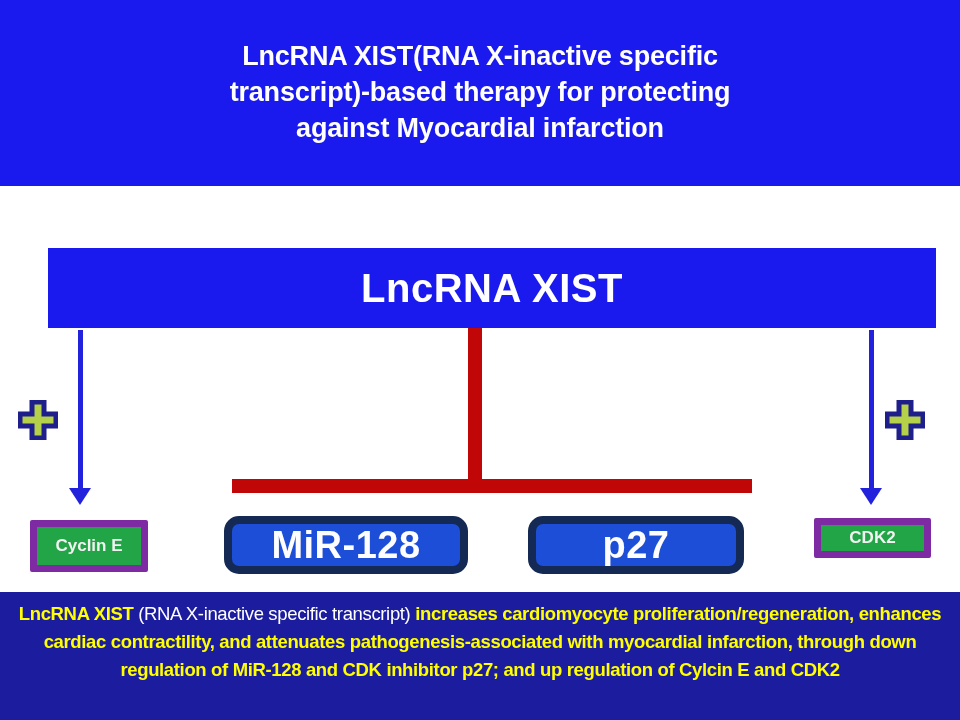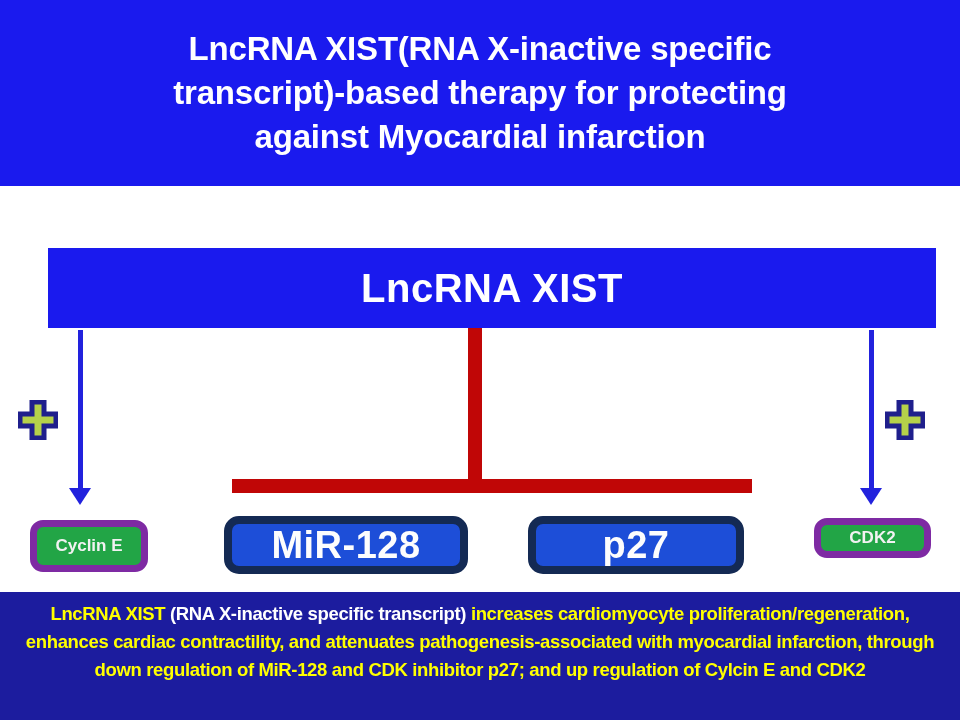--- a/index.html
+++ b/index.html
@@ -23,21 +23,21 @@
     width: 960px; height: 186px;
     background: #1a1aee;
     display: flex;
     align-items: center;
     justify-content: center;
     box-sizing: border-box;
     padding: 0 60px;
   }
   #title-text {
     color: #ffffff;
-    font-size: 33px;
+    font-size: 27px;
     font-weight: bold;
     line-height: 1.33;
     text-align: center;
     letter-spacing: -0.2px;
     white-space: pre-line;
   }
 
   
   #main-node {
     position: absolute;
@@ -92,21 +92,21 @@
     width: 40px; height: 40px;
   }
   #plus-left  { left: 18px;  top: 400px; }
   #plus-right { left: 885px; top: 400px; }
 
   
   .node-green {
     position: absolute;
     background: #22a546;
     border: 7px solid #7e2aa3;
-    border-radius: 13px;
+    border-radius: 2px;
     display: flex;
     align-items: center;
     justify-content: center;
     box-sizing: border-box;
   }
   .node-green .node-label {
     color: #f2f2f2;
     font-size: 17px;
     font-weight: bold;
   }
@@ -143,21 +143,21 @@
   }
   #caption-text {
     color: #ffff00;
     font-size: 18.5px;
     font-weight: bold;
     line-height: 1.52;
     letter-spacing: -0.35px;
   }
   #caption-text .plain {
     color: #ffffff;
-    font-weight: bold;
+    font-weight: normal;
   }
 </style>
 </head>
 <body>
 
 <div id="title-banner">
   <div id="title-text">LncRNA XIST(RNA X-inactive specific
 transcript)-based therapy for protecting
 against Myocardial infarction</div>
 </div>

